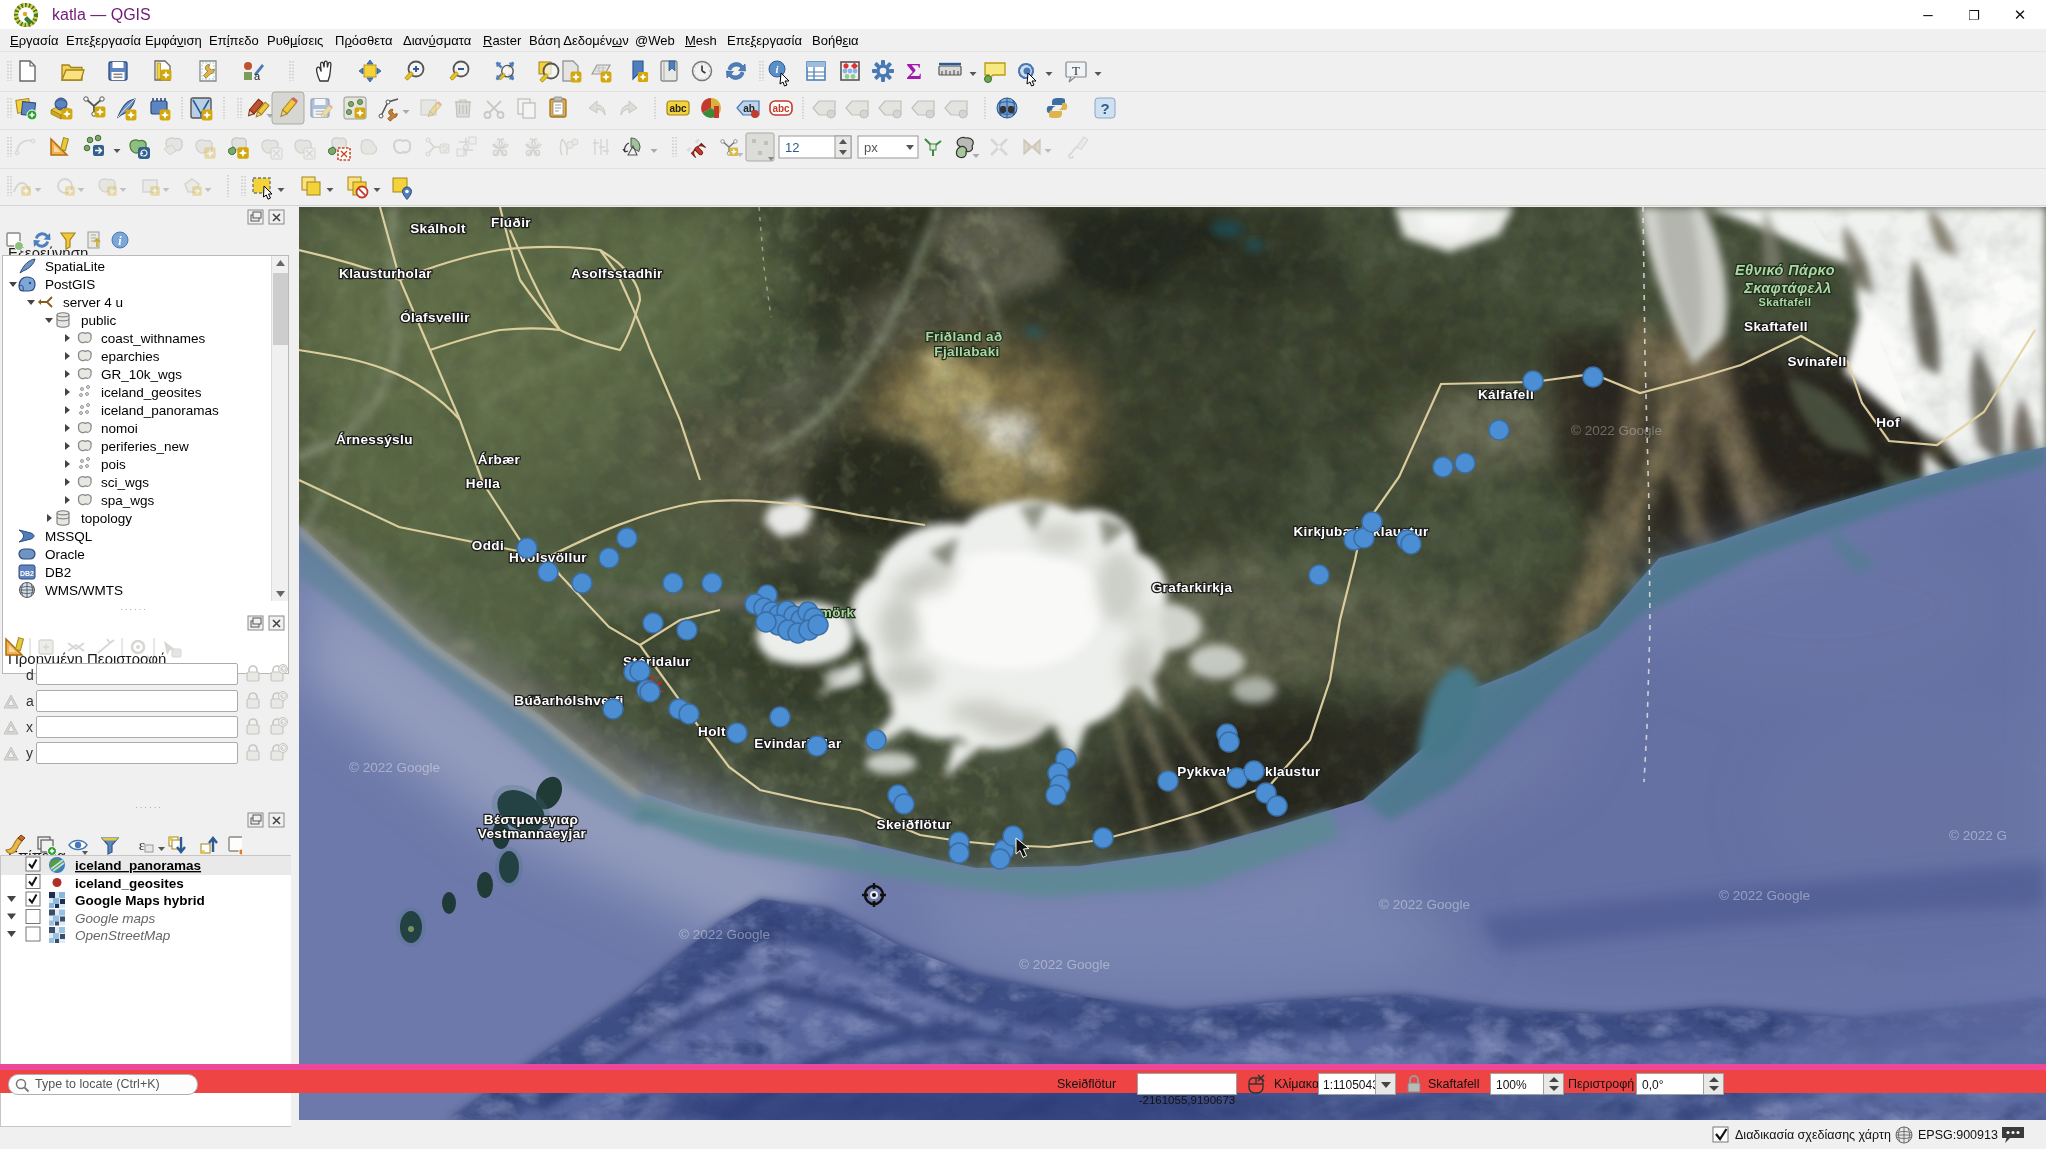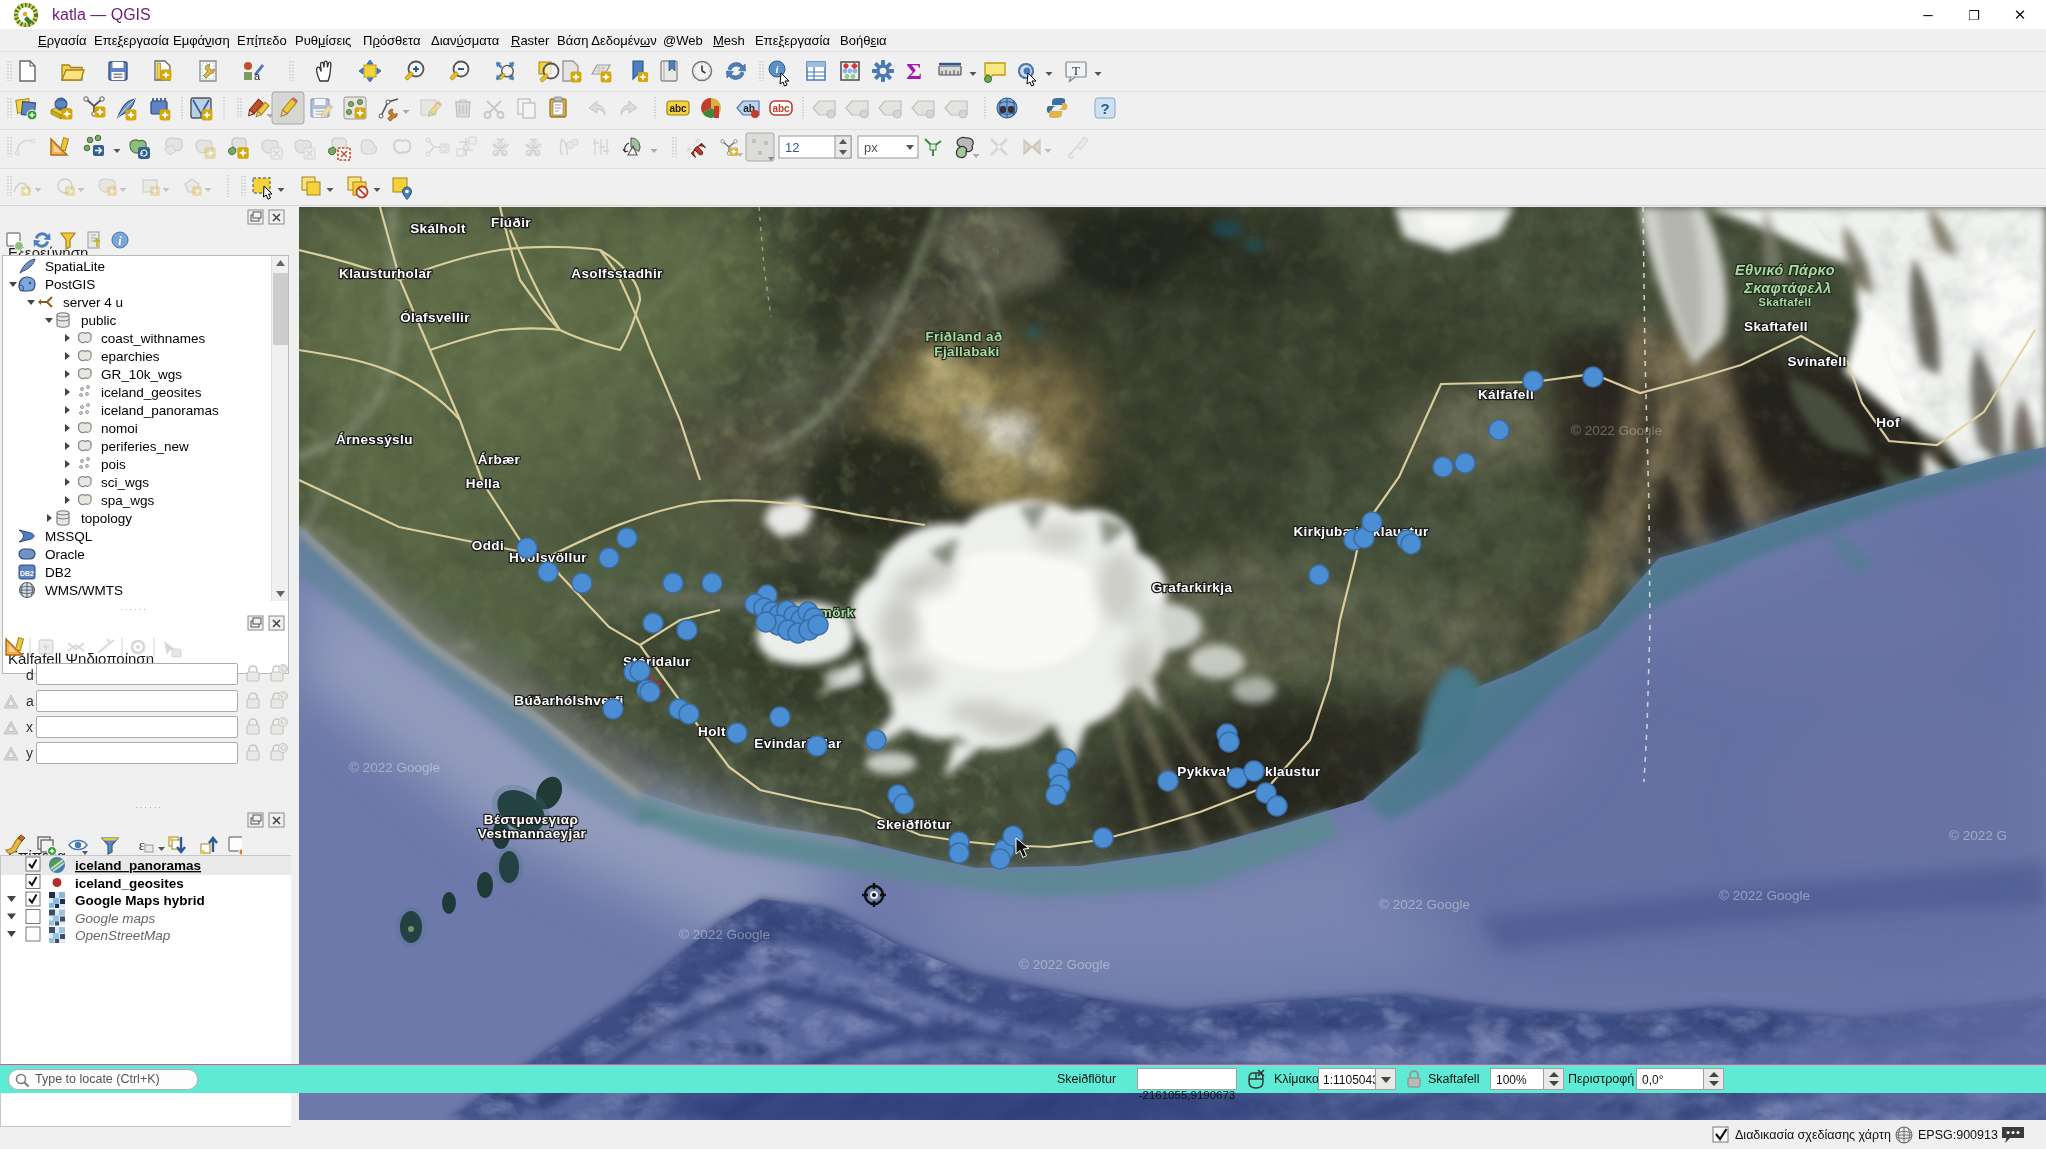--- a/index.html
+++ b/index.html
@@ -5,30 +5,30 @@
 * { margin:0; padding:0; box-sizing:border-box; }
 html,body { width:2046px; height:1149px; overflow:hidden; font-family:"Liberation Sans", sans-serif; background:#f0f0f0; }
 #app { position:absolute; left:0; top:0; width:2046px; height:1149px; }
 
 #titlebar { position:absolute; left:0; top:0; width:2046px; height:29px; background:#ffffff; }
 #titlebar .title { position:absolute; left:52px; top:6px; font-size:16px; color:#701a75; }
 #winbtns { position:absolute; right:3px; top:0; height:29px; }
 .winbtn { display:inline-block; width:46px; height:29px; text-align:center; line-height:29px; font-size:15px; color:#111; }
 
 #menubar { position:absolute; left:0; top:29px; width:2046px; height:23px; background:#f0f0f0; border-bottom:1px solid #e3e3e3; }
-.menu { position:absolute; top:4px; font-size:13px; color:#000;margin-left:28px; }
+.menu { position:absolute; top:4px; font-size:13px; color:#000; }
 .menu u { text-decoration:underline; }
 
 #toolbars { position:absolute; left:0; top:52px; width:2046px; height:155px; background:#f0f0f0; }
 
 #dock { position:absolute; left:0; top:207px; width:299px; height:913px; background:#f0f0f0; }
 .panel-title { position:absolute; font-size:15px; color:#1a1a1a;margin-top:36px; }
 .treearea { position:absolute; background:#ffffff; border:1px solid #b9b9b9; }
 
-#statusbar { position:absolute; left:0; top:1064px; width:2046px; height:29px; background:#5eead4; border-top:1px solid #ec4899; font-size:12.5px; color:#111; }
+#statusbar { position:absolute; left:0; top:1064px; width:2046px; height:29px; background:#ef4444; border-top:6px solid #ec4899; font-size:12.5px; color:#111; }
 
 #map { position:absolute; left:299px; top:207px; width:1747px; height:913px; background:#5a6a4c; }
 </style>
 </head>
 <body>
 <div id="app">
   <div id="titlebar">
     <svg style="position:absolute;left:14px;top:3px" width="24" height="24" viewBox="0 0 24 24">
       <circle cx="12" cy="12" r="10" fill="none" stroke="#3b7d2e" stroke-width="4.5" stroke-dasharray="2.2 1.6"></circle>
       <circle cx="12" cy="12" r="10" fill="none" stroke="#e2c224" stroke-width="4.5" stroke-dasharray="1.6 2.2" stroke-dashoffset="1.9"></circle>
@@ -848,21 +848,21 @@
               <path d="M4 10 L8.5 4 L13 10 Z" fill="#666"></path>
               <rect x="1" y="17" width="15" height="72" fill="#cdcdcd"></rect>
               <path d="M4 335 L8.5 341 L13 335 Z" fill="#666"></path>
             </svg>
         </div>
       </div>
       <div style="position:absolute;left:120px;top:398px;width:50px;height:5px;color:#999;font-size:8px;letter-spacing:2px">······</div>
     </div>
 
     <div style="position:absolute;left:0;top:403px;width:291px;height:203px">
-      <div class="panel-title" style="left:8px;top:4px">Kálfafell Ψηδιοποίηση</div>
+      <div class="panel-title" style="left:8px;top:4px">Προηγμένη Περιστροφή</div>
       <svg style="position:absolute;right:4px;top:5px" width="40" height="16" viewBox="0 0 40 16">
         <rect x="1" y="1" width="15" height="14" fill="#f0f0f0" stroke="#8a8a8a"></rect>
           <rect x="4" y="6" width="8" height="6" fill="none" stroke="#555"></rect>
           <rect x="6" y="3" width="8" height="6" fill="#f0f0f0" stroke="#555"></rect>
         <rect x="22" y="1" width="15" height="14" fill="#f0f0f0" stroke="#8a8a8a"></rect>
           <path d="M26 5 l7 7 M33 5 l-7 7" stroke="#444" stroke-width="1.6"></path>
       </svg>
       <svg style="position:absolute;left:2px;top:24px" width="190" height="26" viewBox="0 0 190 26">
         <g transform="translate(13,13)">
             <path d="M-9 8 L7 8 L-9 -8 Z" fill="#f5b04c" stroke="#b06d10" stroke-width="1.5"></path>

